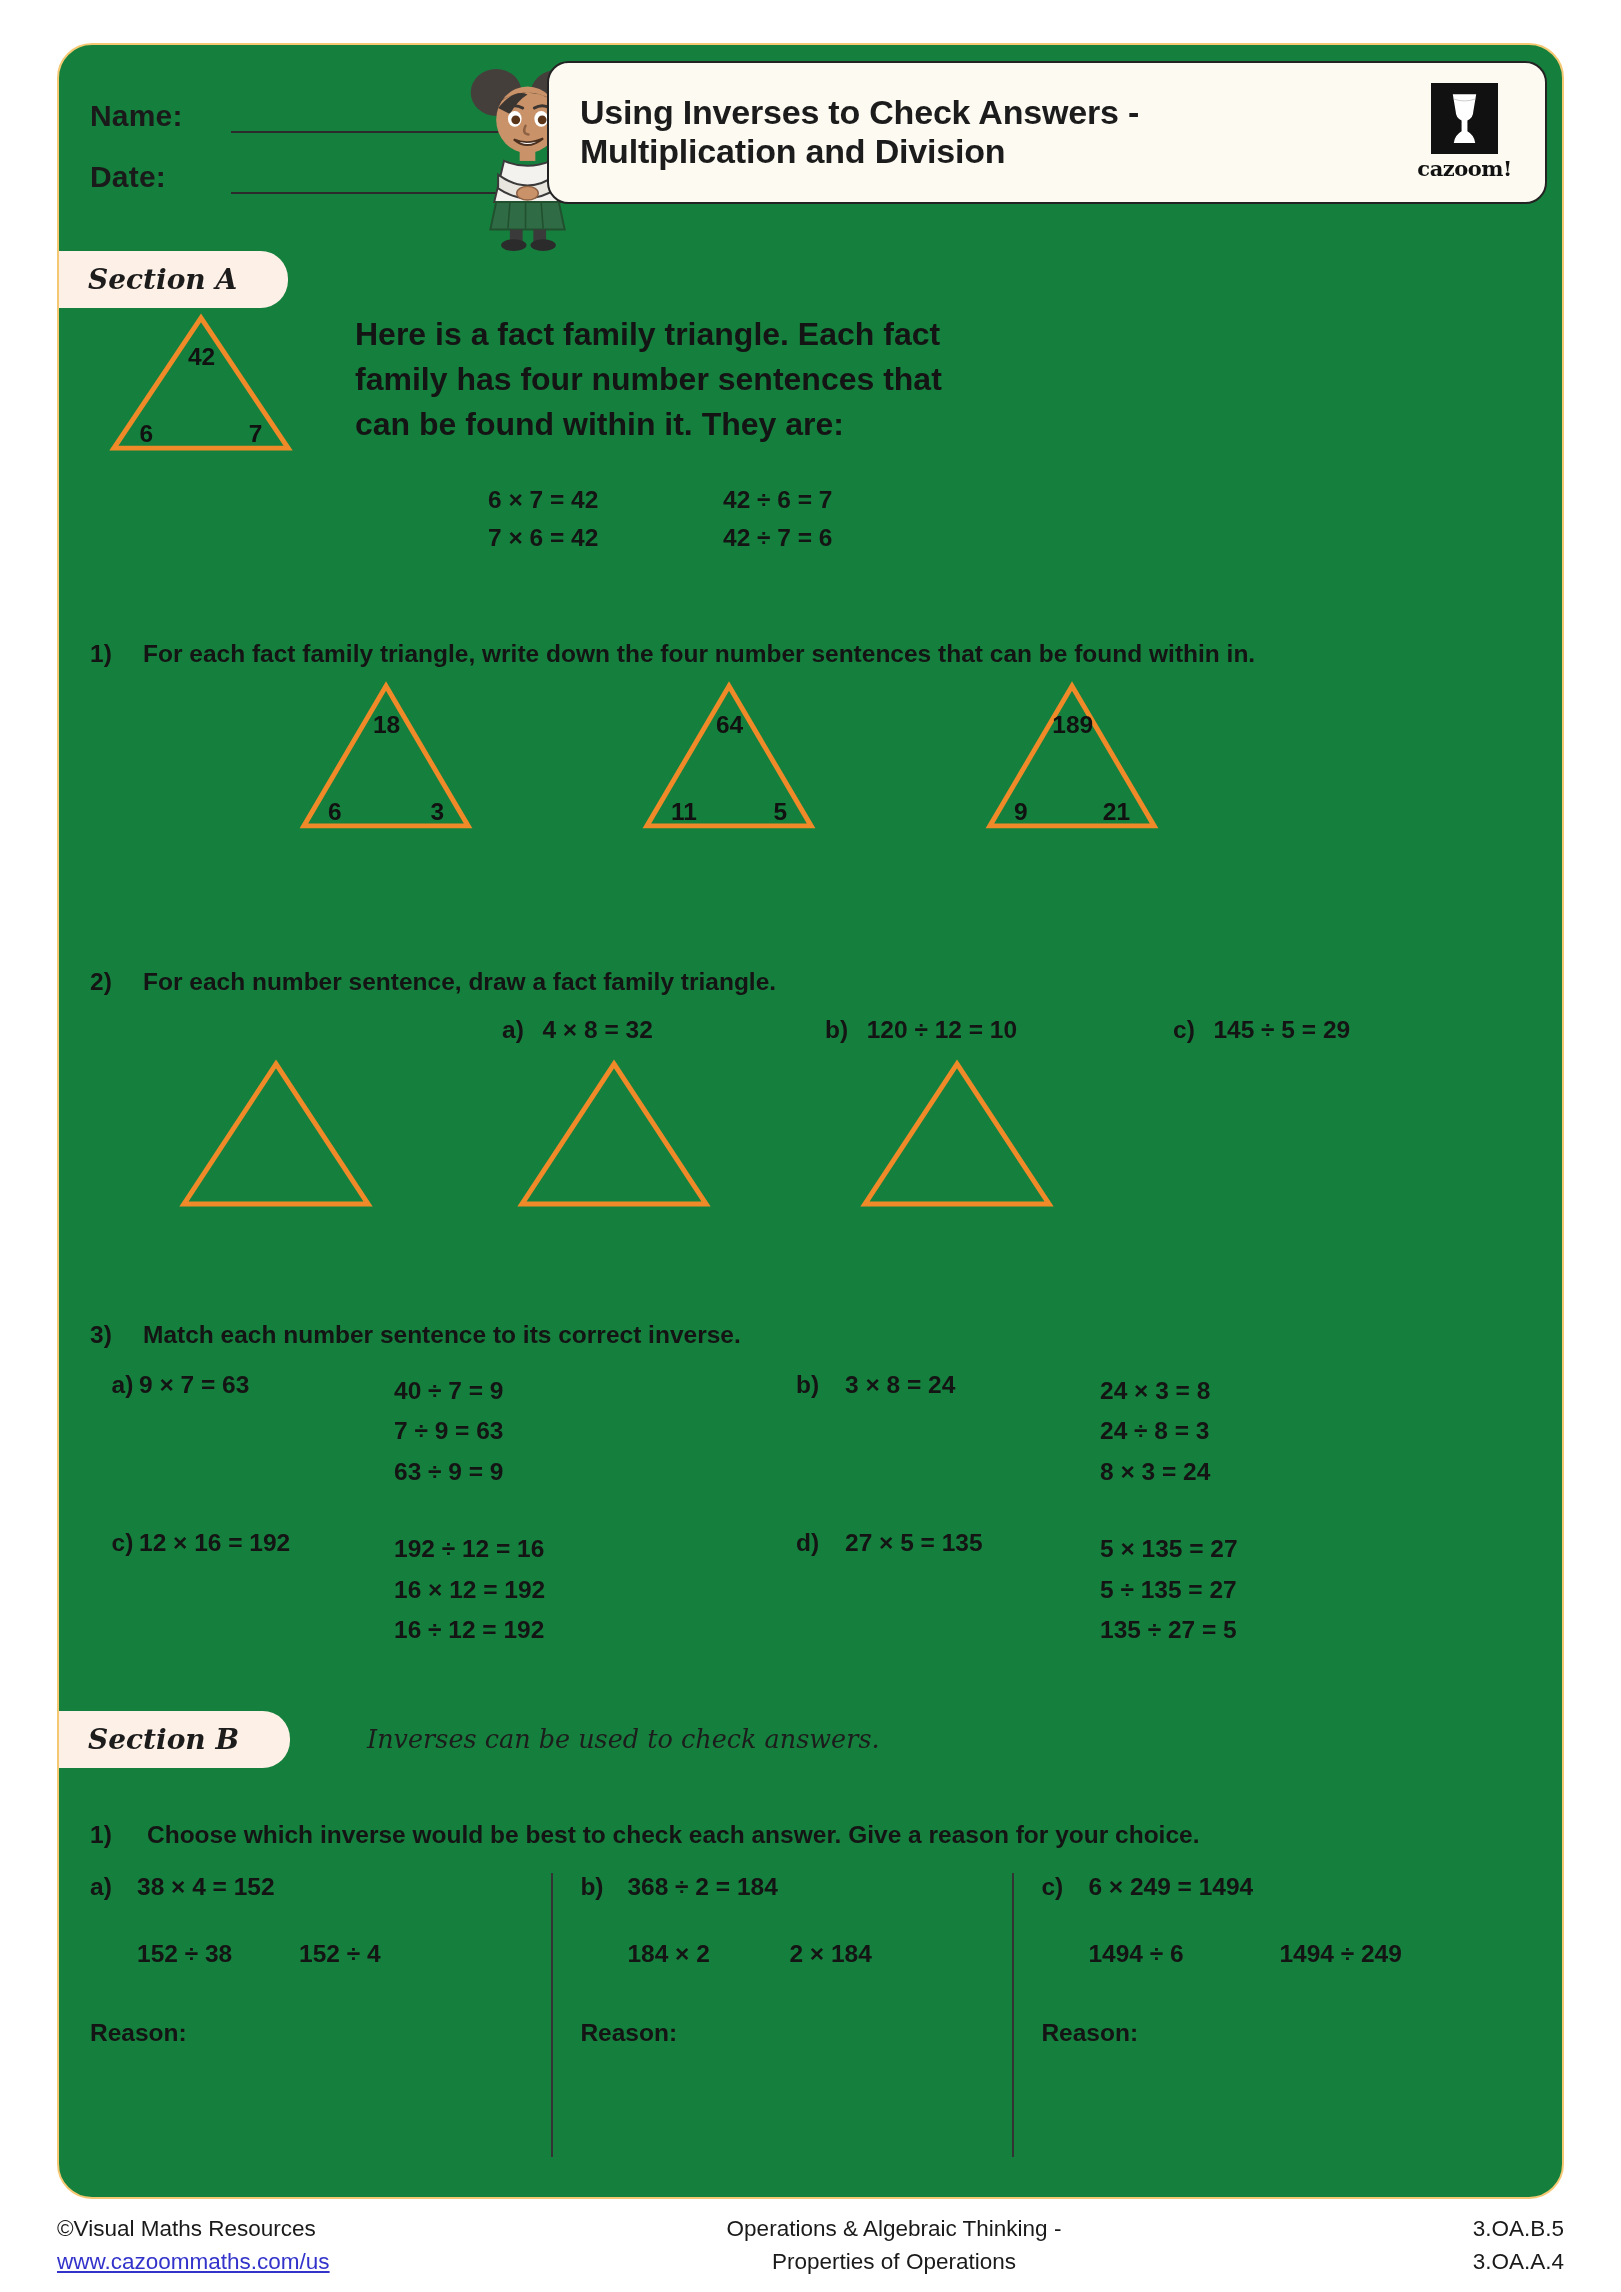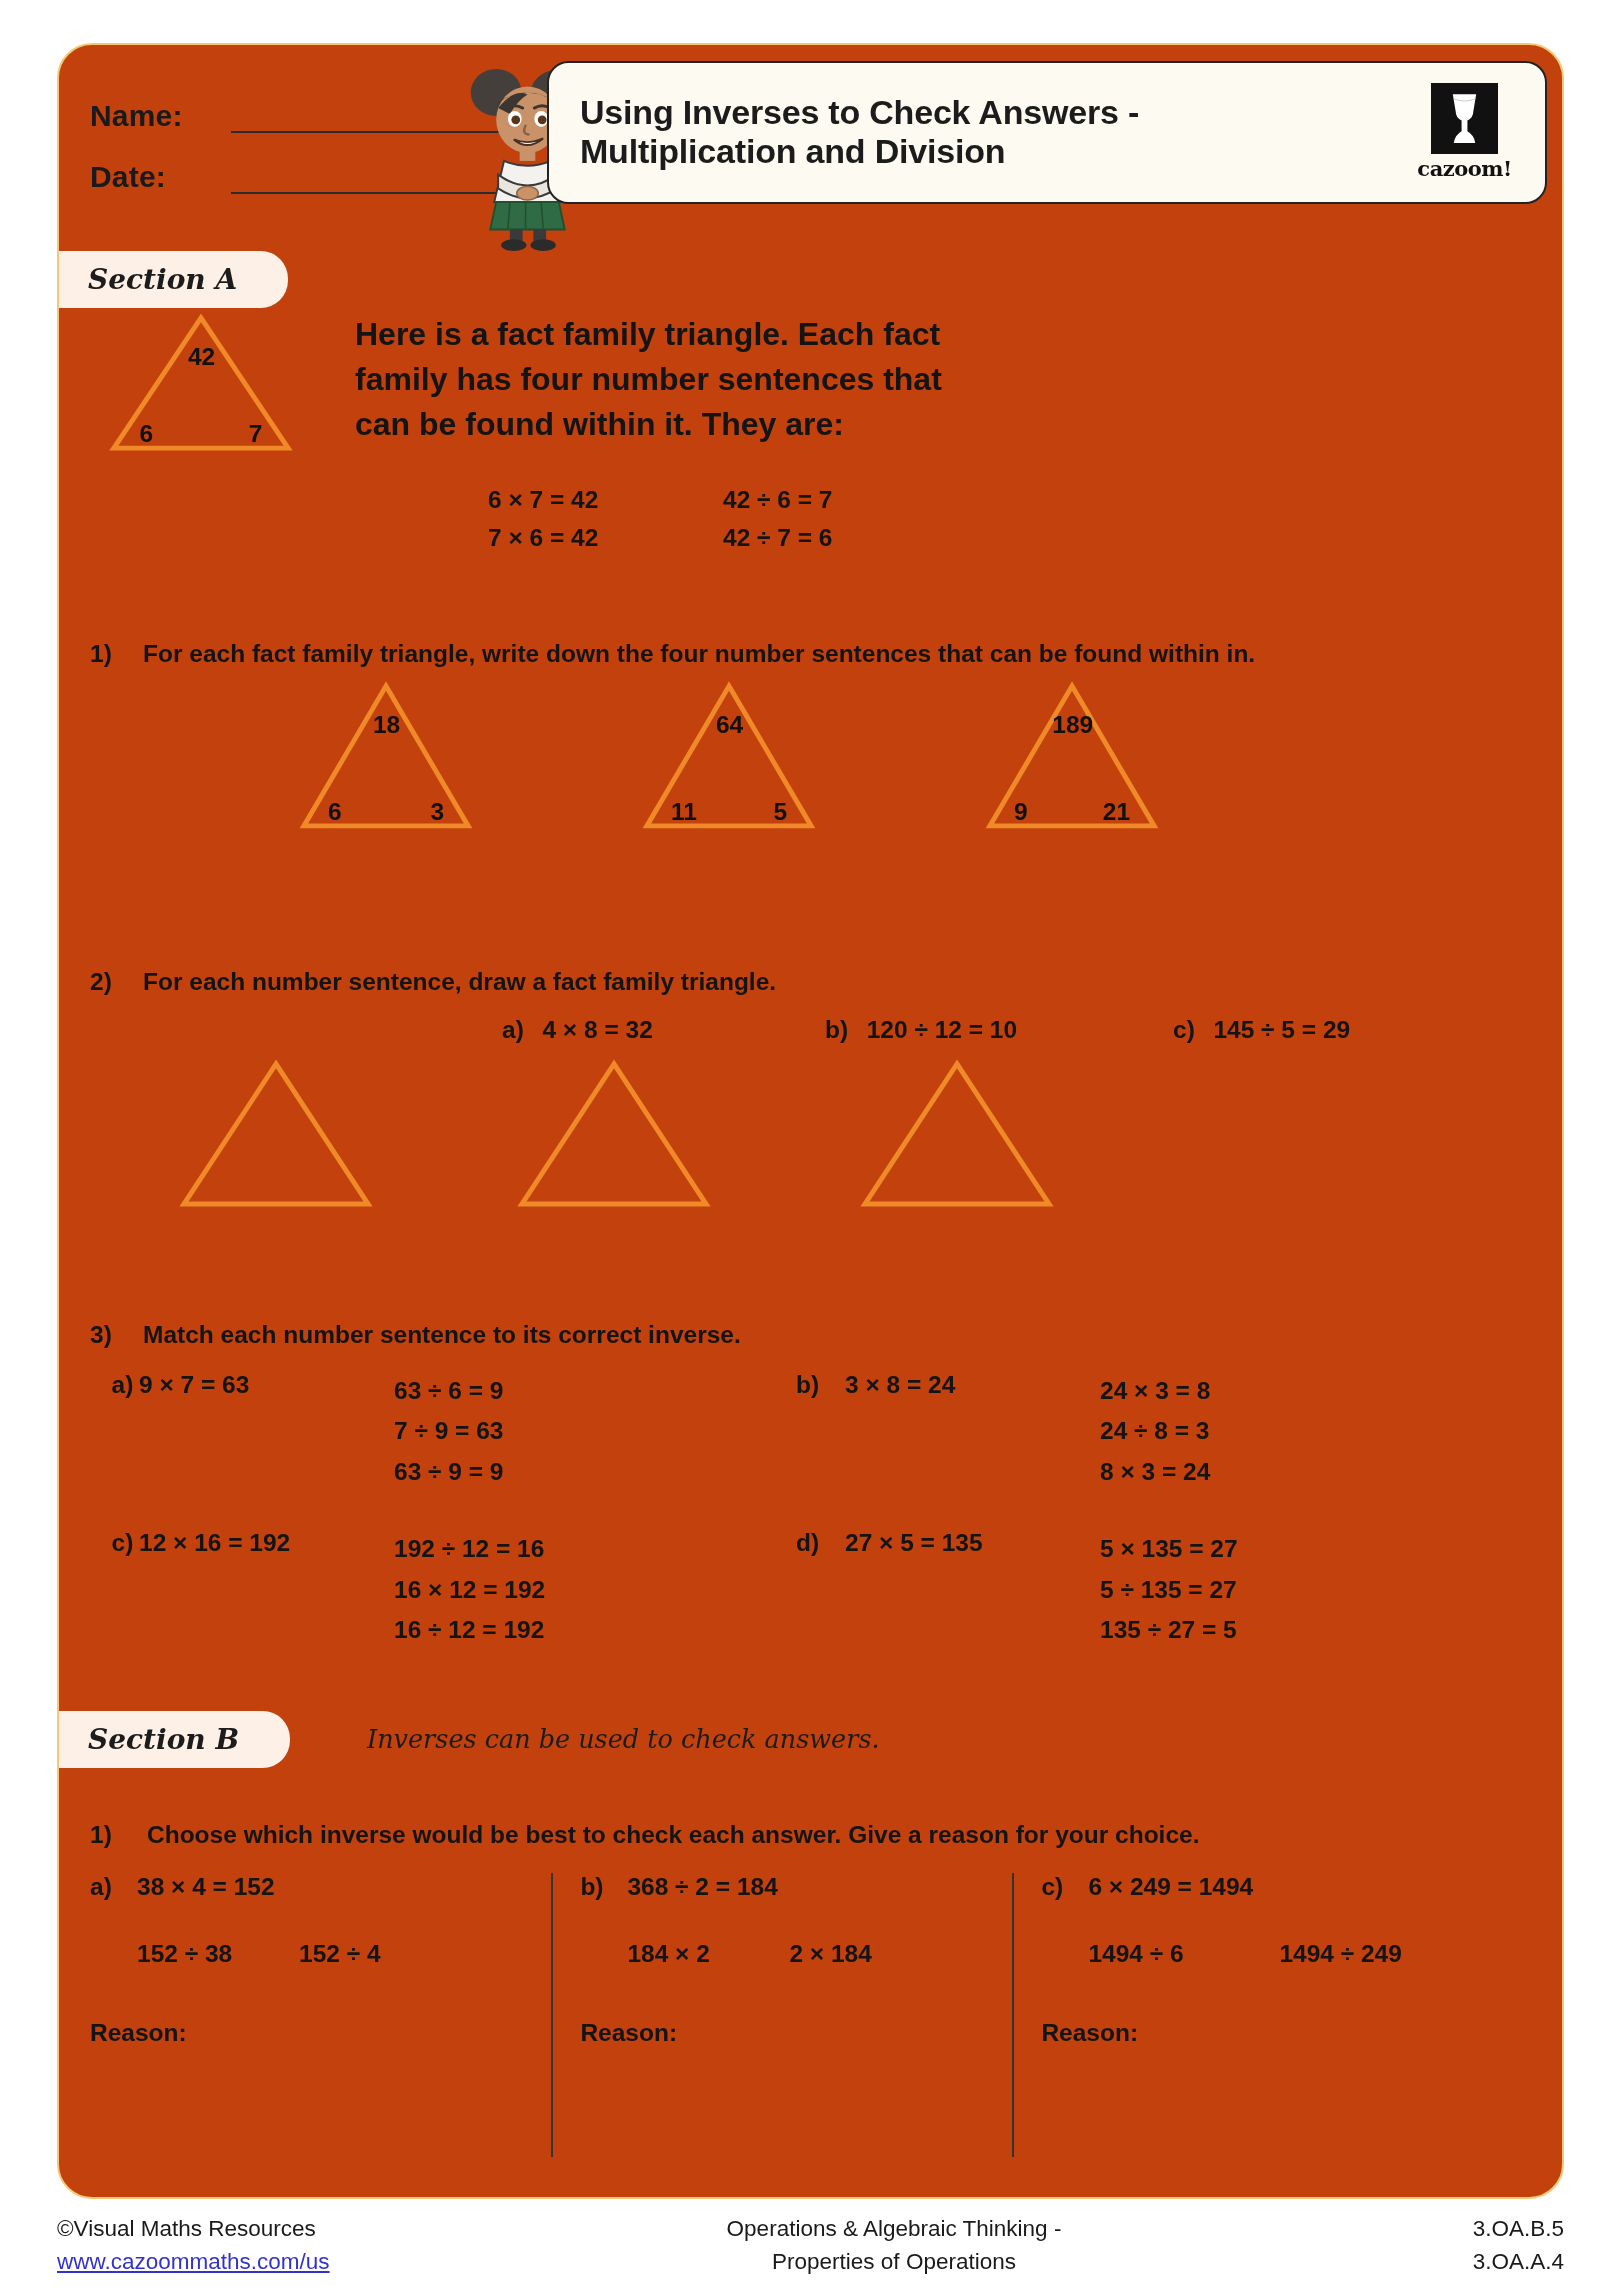--- a/index.html
+++ b/index.html
@@ -14,21 +14,21 @@
   }
 
   .page-frame {
     position: absolute;
     left: 57px;
     top: 43px;
     width: 1507px;
     height: 2156px;
     border: 2.9px solid #F5C873;
     border-radius: 35px;
-    background: #c2410c;
+    background: #15803d;
   }
 
   
   .header { position: absolute; left: 0; top: 0; width: 100%; height: 235px; }
 
   .name-block { position: absolute; left: 31px; top: 54px; width: 549px; }
   .field-row { display: flex; align-items: flex-end; margin-bottom: 27.4px; }
   .field-label {
     font-size: 30px; font-weight: bold; color: #1a1a1a;
     width: 127px; letter-spacing: 0.2px;
@@ -339,21 +339,21 @@
       <span class="qtext">Match each number sentence to its correct inverse.</span>
     </div>
 
     <div class="match-block">
 
       <div class="match-row">
         <div class="match-half">
           <div class="match-label" style="padding-left:21.6px;">a)</div>
           <div class="match-left">9 × 7 = 63</div>
           <div class="match-right">
-            <div>63 ÷ 6 = 9</div>
+            <div>40 ÷ 7 = 9</div>
             <div>7 ÷ 9 = 63</div>
             <div>63 ÷ 9 = 9</div>
           </div>
         </div>
         <div class="match-half">
           <div class="match-label">b)</div>
           <div class="match-left">3 × 8 = 24</div>
           <div class="match-right">
             <div>24 × 3 = 8</div>
             <div>24 ÷ 8 = 3</div>

